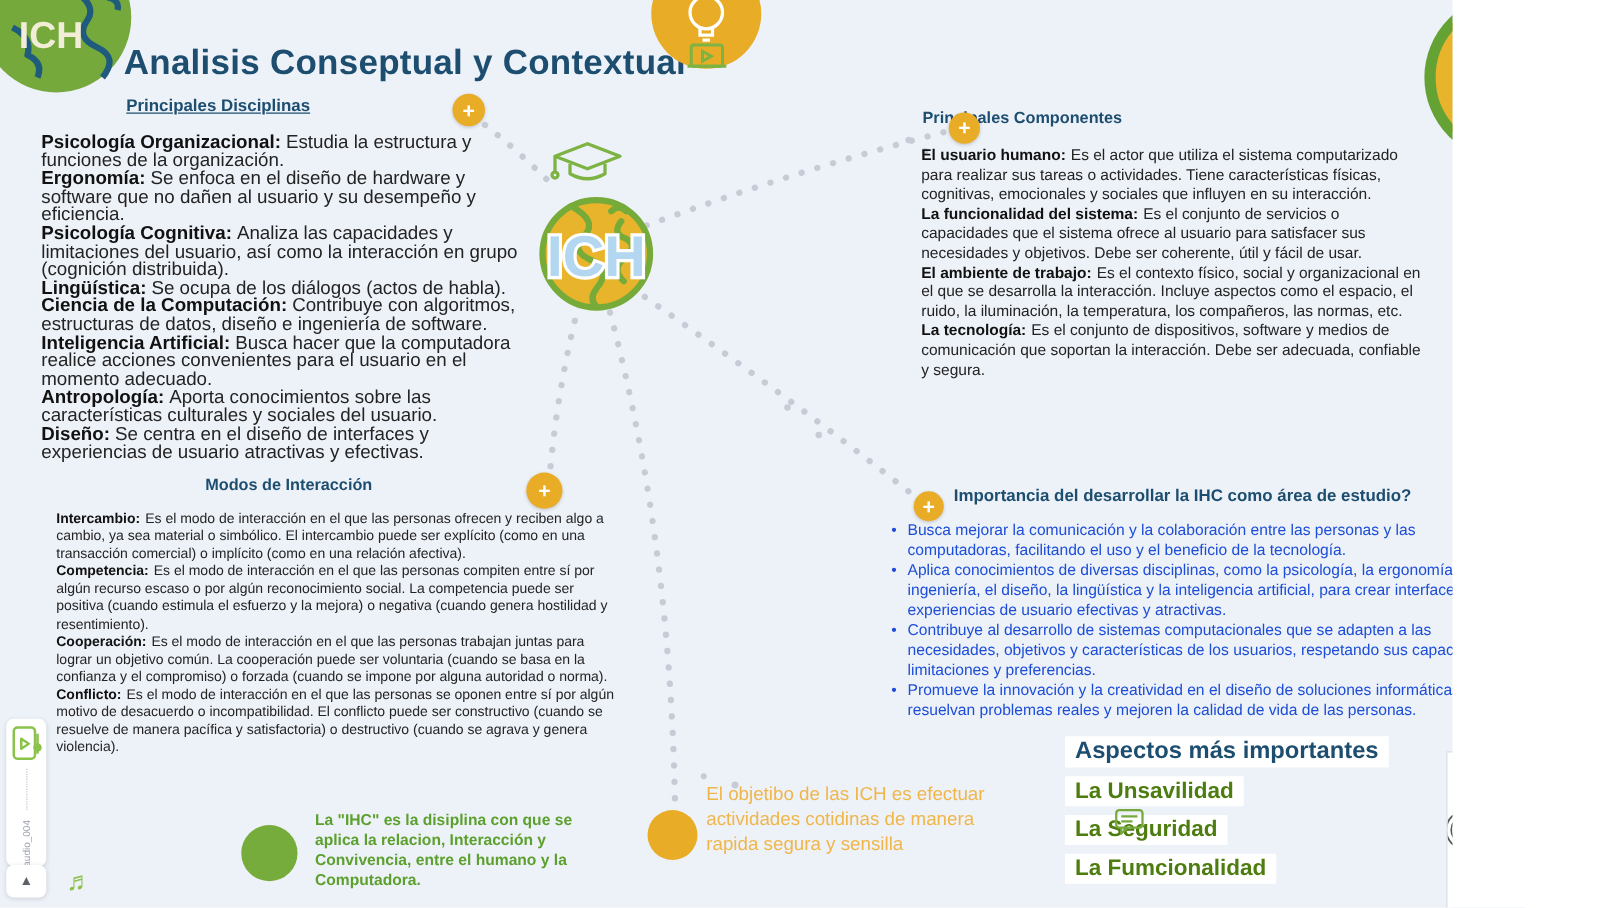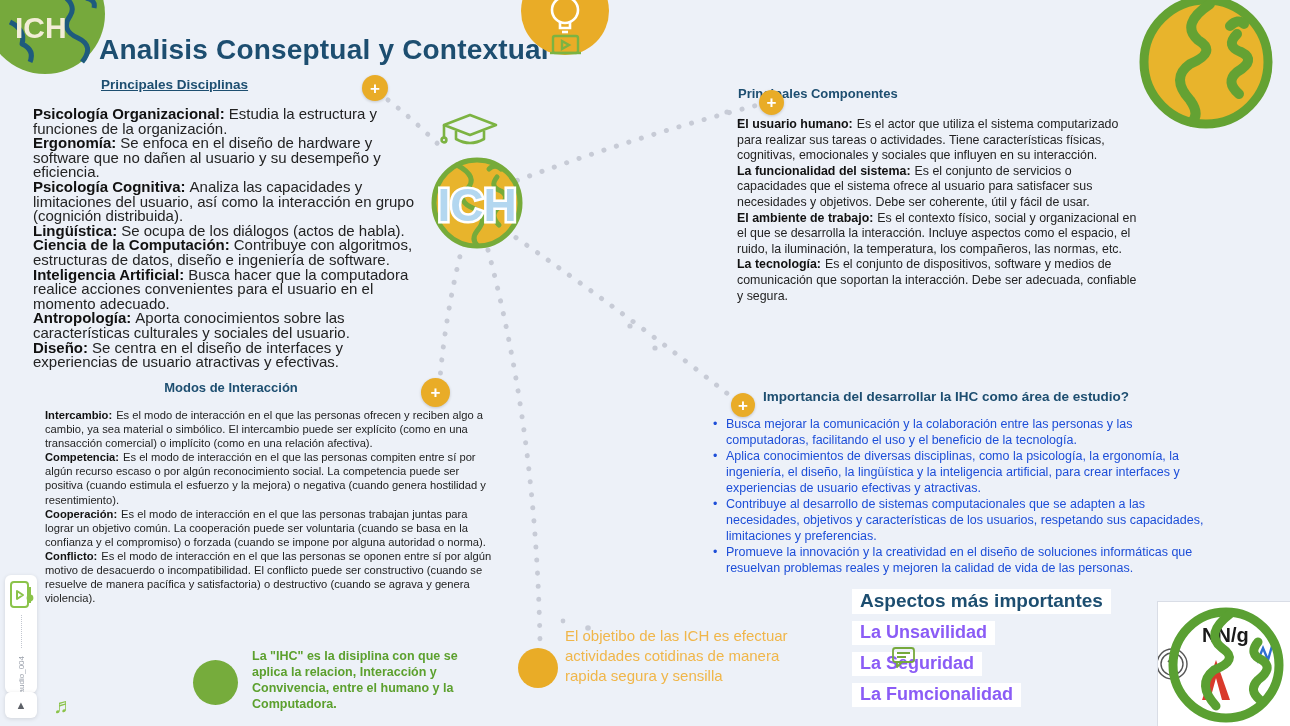--- a/index.html
+++ b/index.html
@@ -1,17 +1,17 @@
 <!DOCTYPE html>
 <html><head>
 <meta charset="utf-8">
 <style>
   html,body{margin:0;padding:0;}
   body{width:1290px;height:726px;font-family:"Liberation Sans",sans-serif;}
-  #stage{position:relative;width:1290px;height:726px;background:#edf1f8;overflow:hidden;}
+  #stage{position:relative;width:1162px;height:726px;background:#edf1f8;overflow:hidden;}
   .abs{position:absolute;}
 
   .page-title{left:99px;top:34px;font-size:28px;font-weight:bold;color:#1d4e70;letter-spacing:.2px;}
   .sec-head{font-weight:bold;color:#1d4e70;}
   .h-disciplinas{left:101px;top:77px;font-size:13.5px;text-decoration:underline;}
   .h-componentes{left:738px;top:86px;width:400px;font-size:13px;}
   .h-modos{left:45px;top:380px;width:372px;text-align:center;font-size:13px;}
   .h-importancia{left:763px;top:389px;font-size:13.5px;}
 
   .defs p{margin:0;color:#232323;}
@@ -26,21 +26,21 @@
   .plus-btn{background:#e9ac27;border-radius:50%;color:#fff;display:flex;align-items:center;justify-content:center;
             font-size:17px;font-weight:bold;box-shadow:0 1px 3px rgba(0,0,0,.18);cursor:pointer;line-height:1;}
   .p1{left:362px;top:75px;width:26px;height:26px;}
   .p2{left:759px;top:90px;width:25px;height:25px;}
   .p3{left:421px;top:378px;width:29px;height:29px;}
   .p4{left:731px;top:393px;width:24px;height:24px;}
 
   .aspect-col{left:852px;top:589px;width:276px;text-align:left;}
   .chip{display:inline-block;background:#fff;padding:1px 8px 2px;}
   .aspect-title{font-size:19px;font-weight:bold;color:#1d4e70;margin-bottom:7px;}
-  .aspect-item{font-size:18px;font-weight:bold;color:#8b5cf6;margin-bottom:7px;}
+  .aspect-item{font-size:18px;font-weight:bold;color:#4d7c0f;margin-bottom:7px;}
 
   .nota-verde{left:252px;top:648px;width:220px;font-size:12.5px;line-height:16px;font-weight:bold;color:#5ca02e;}
   .nota-amarilla{left:565px;top:626px;width:232px;font-size:15px;line-height:20px;color:#f0b64a;}
   .dot-green{left:193px;top:660px;width:45px;height:45px;border-radius:50%;background:#76ac3c;}
   .dot-yellow{left:518px;top:648px;width:40px;height:40px;border-radius:50%;background:#e9ac27;}
 
   .audio-panel{left:5px;top:575px;width:32px;height:118px;background:#fff;border-radius:6px;
                box-shadow:0 1px 4px rgba(0,0,0,.12);display:flex;flex-direction:column;align-items:center;}
   .audio-track{writing-mode:vertical-rl;transform:rotate(180deg);font-size:8px;color:#9aa0ab;margin-top:4px;}
   .audio-dotline{flex:1;border-left:1px dotted #c2c6cf;margin:4px 0;}

